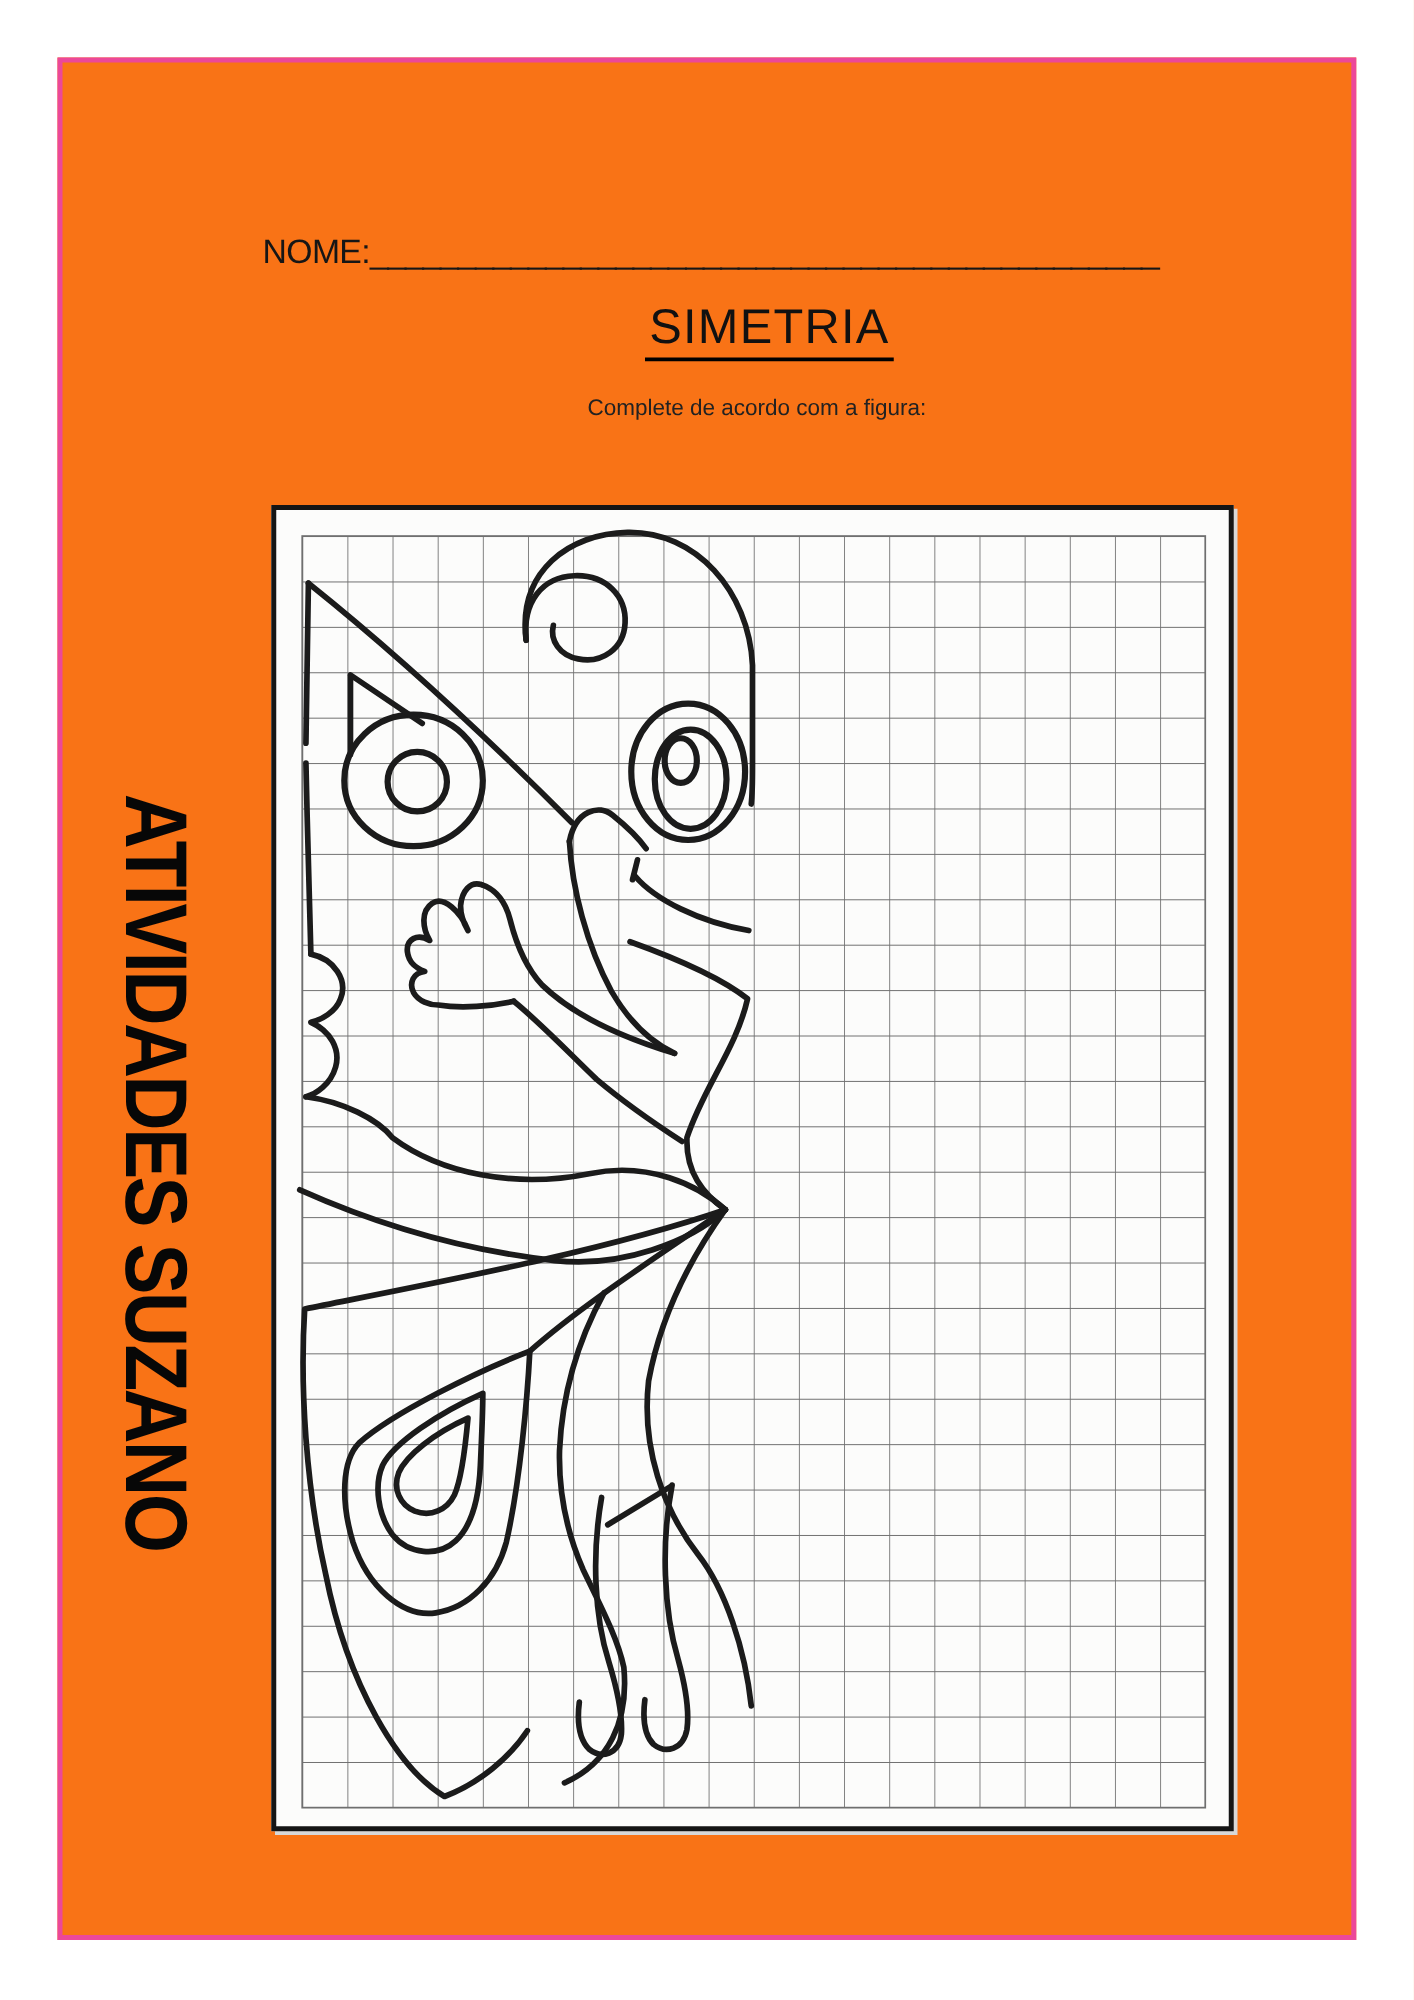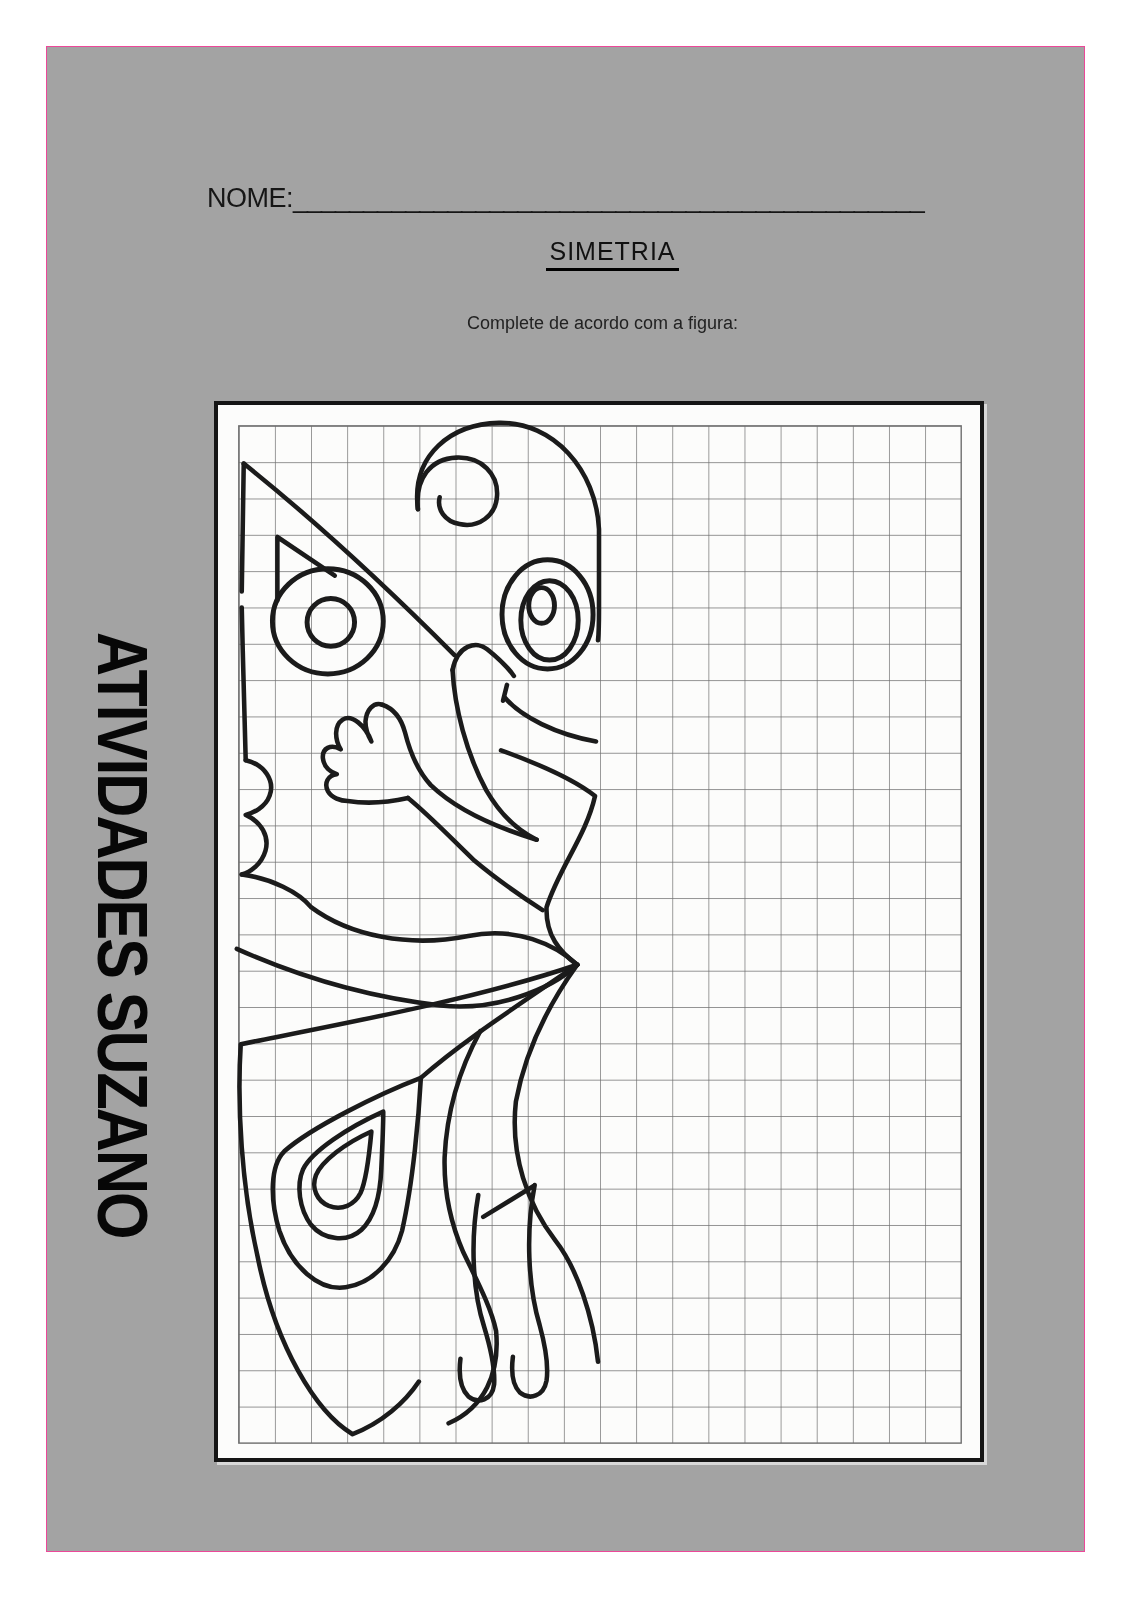--- a/index.html
+++ b/index.html
@@ -2,32 +2,32 @@
 <html><head>
 <meta charset="utf-8">
 <style>
   html,body{margin:0;padding:0;background:#ffffff;}
   body{
     width:1131px;height:1600px;position:relative;overflow:hidden;
     font-family:"Liberation Sans", sans-serif;color:#1c1c1c;
   }
   .page-frame{
     position:absolute;left:46px;top:46px;width:1039px;height:1506px;
-    border:1px solid #ec4899;box-sizing:border-box;background:#a3a3a3;
+    border:4px solid #ec4899;box-sizing:border-box;background:#f97316;
   }
   .nome-row{
     position:absolute;left:160px;top:136px;width:860px;
     font-size:27px;letter-spacing:-0.5px;white-space:nowrap;color:#161616;
   }
   .nome-row .line{letter-spacing:-1px;}
   .title-row{
     position:absolute;left:46px;top:190px;width:1039px;text-align:center;
   }
   .title-row .title{
-    display:inline-block;font-size:25px;letter-spacing:1px;color:#111;
+    display:inline-block;font-size:39px;letter-spacing:1px;color:#111;
     border-bottom:3px solid #000;padding:0 3px 2px 3px;
   }
   .instruction-row{
     position:absolute;left:46px;top:266px;width:1019px;text-align:center;
     font-size:18px;color:#222;
   }
   .grid-box{
     position:absolute;left:167px;top:354px;width:770px;height:1061px;
     border:4px solid #151515;box-sizing:border-box;background:#fcfcfb;
     box-shadow:3px 3px 0 #d8d8d8;

